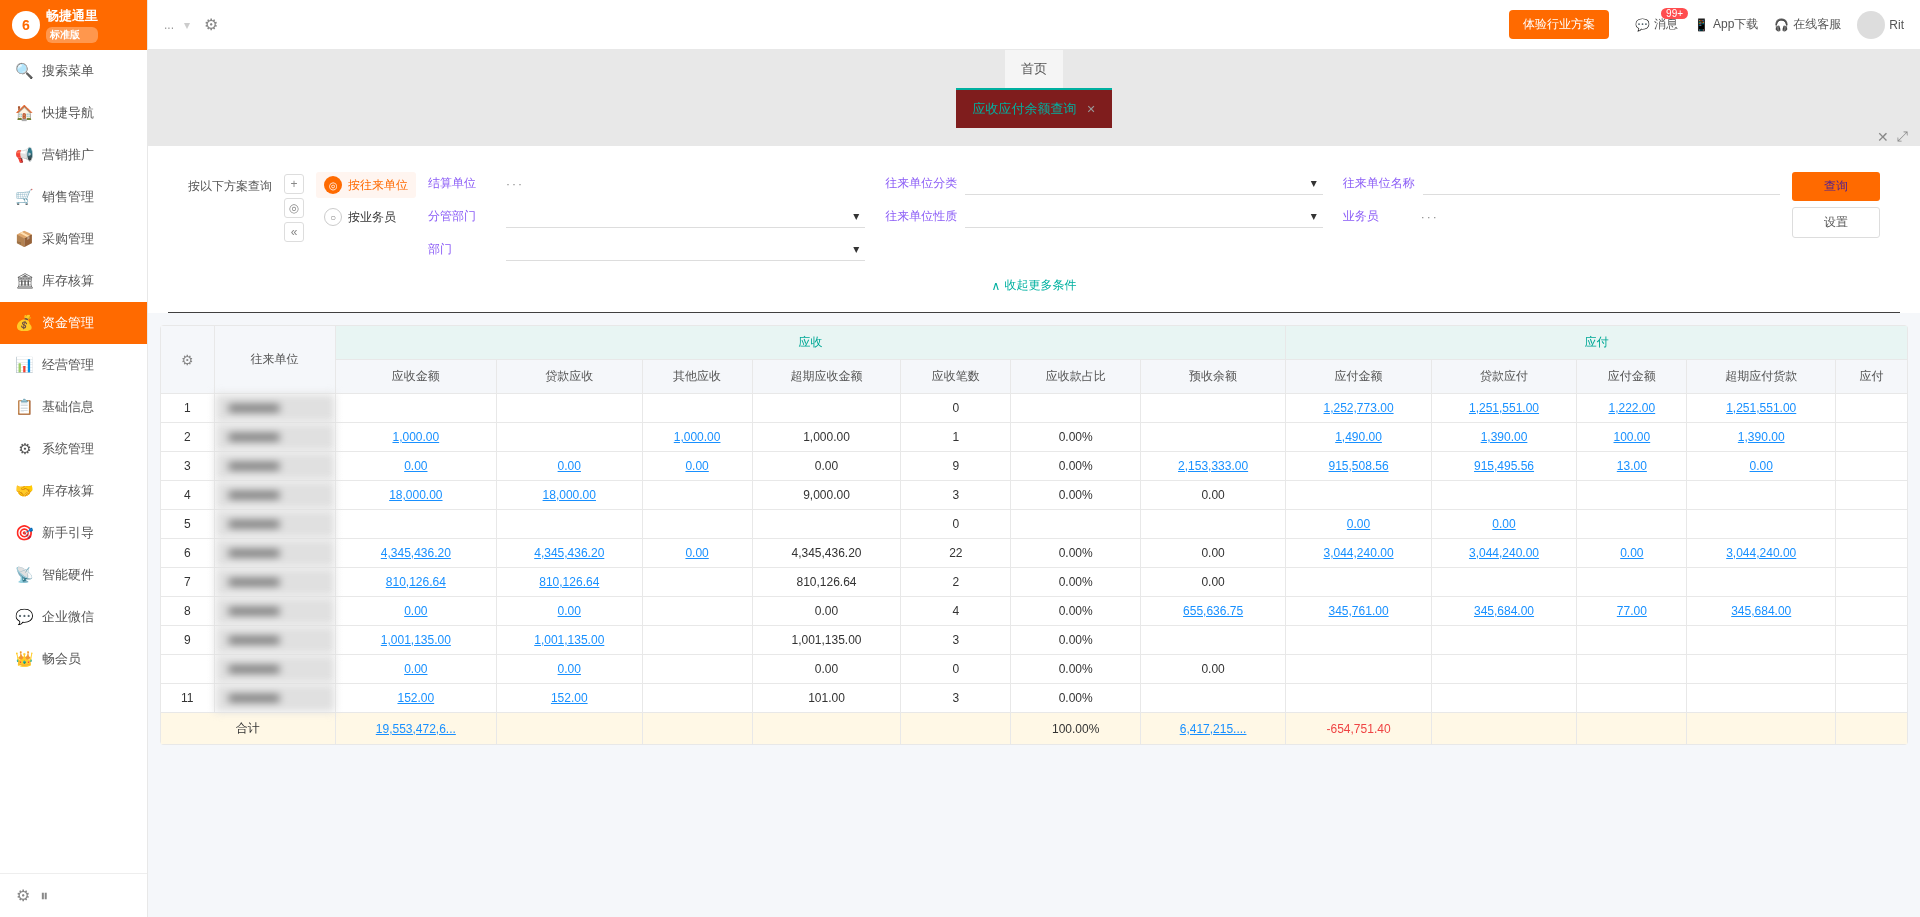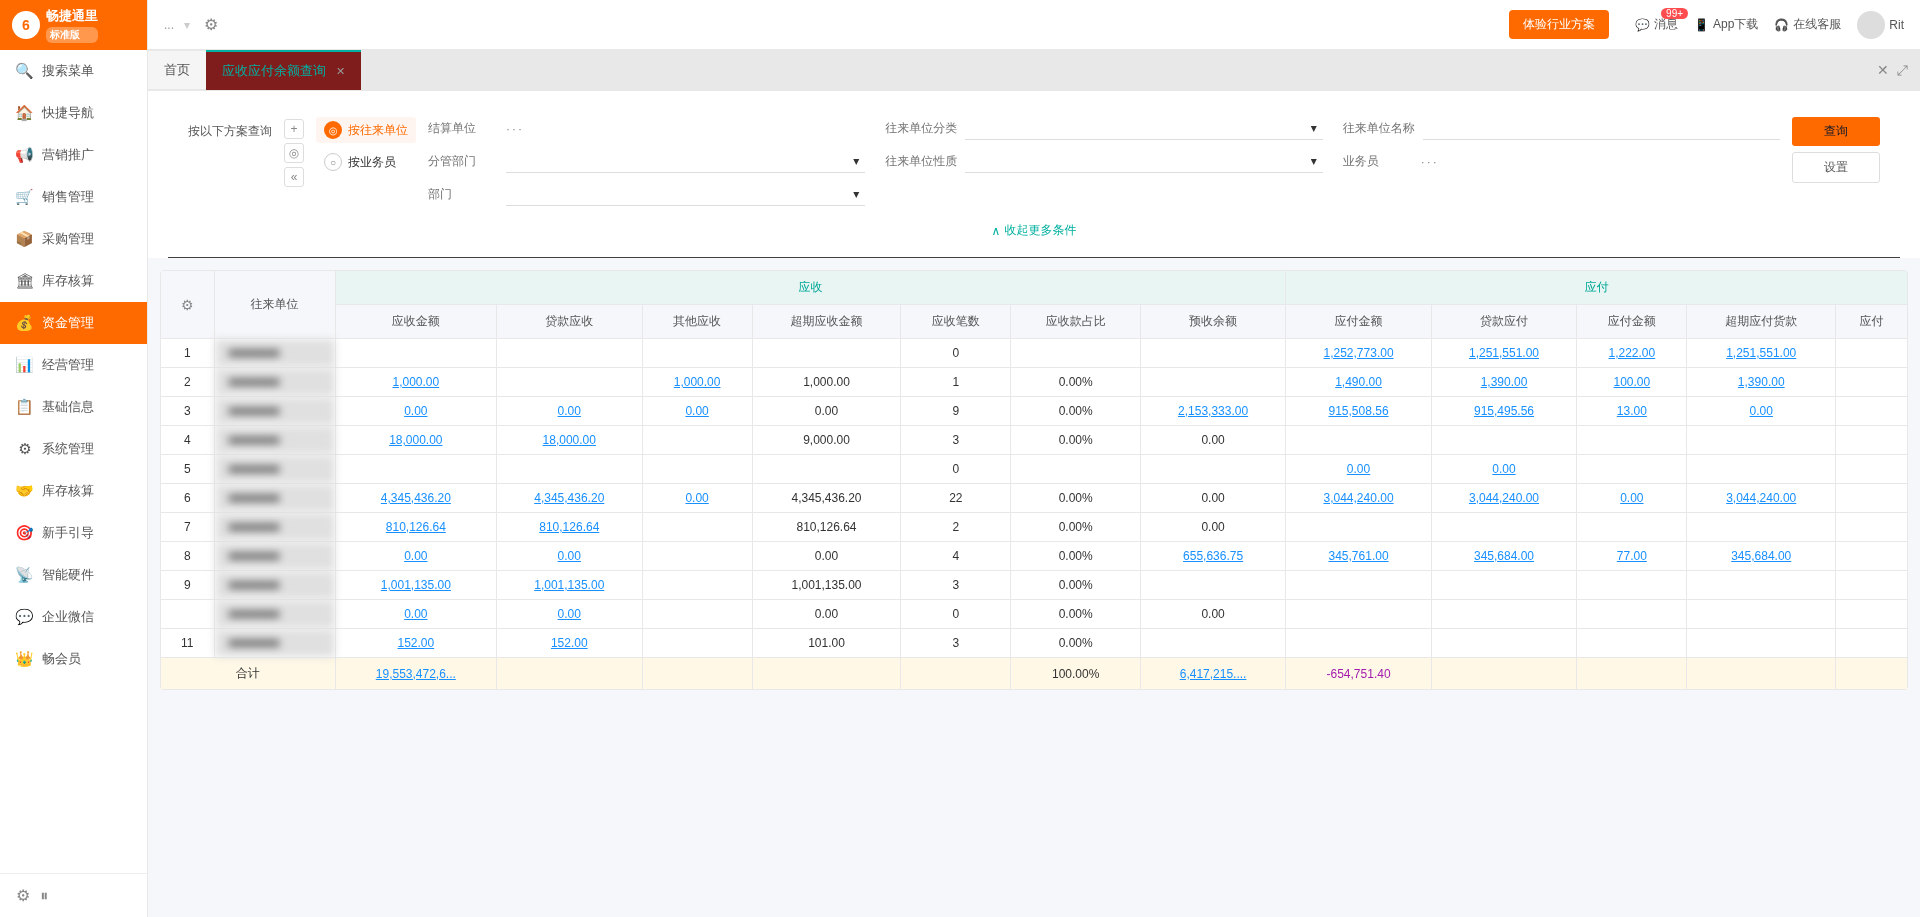--- a/index.html
+++ b/index.html
@@ -53,41 +53,41 @@
     .filter-tabs { display: flex; flex-direction: column; gap: 6px; }
     .filter-tab-item { display: flex; align-items: center; gap: 6px; cursor: pointer; padding: 4px 8px; border-radius: 3px; font-size: 12px; }
     .filter-tab-item.active { background: #fff5f0; color: #ff6a00; }
     .filter-tab-item .fti-icon { width: 18px; height: 18px; border-radius: 50%; background: #ff6a00; color: #fff; display: flex; align-items: center; justify-content: center; font-size: 10px; }
     .filter-tab-item .fti-icon2 { width: 18px; height: 18px; border-radius: 50%; border: 1px solid #ccc; display: flex; align-items: center; justify-content: center; font-size: 10px; color: #888; }
     .filter-btns { display: flex; flex-direction: column; gap: 4px; margin-top: 2px; }
     .fbtn { width: 20px; height: 20px; border: 1px solid #ddd; border-radius: 3px; display: flex; align-items: center; justify-content: center; cursor: pointer; color: #888; font-size: 12px; background: #fff; }
 
     .filter-grid { display: grid; grid-template-columns: 1fr 1fr 1fr; gap: 10px 20px; flex: 1; }
     .filter-row { display: flex; align-items: center; gap: 8px; }
-    .filter-row-label { color: #737373; font-size: 12px; white-space: nowrap; min-width: 70px; }
+    .filter-row-label { color: #8b5cf6; font-size: 12px; white-space: nowrap; min-width: 70px; }
     .filter-input { flex: 1; border: none; border-bottom: 1px solid #ddd; padding: 4px 6px; font-size: 12px; outline: none; color: #333; background: transparent; }
     .filter-select { flex: 1; border: none; border-bottom: 1px solid #ddd; padding: 4px 6px; font-size: 12px; outline: none; color: #333; background: transparent; display: flex; align-items: center; justify-content: space-between; cursor: pointer; }
     .filter-more { color: #888; font-size: 12px; letter-spacing: 2px; }
 
     .collapse-bar { display: flex; align-items: center; justify-content: center; padding: 6px; cursor: pointer; color: #00b0a0; font-size: 12px; gap: 4px; }
 
     
     .table-section { margin: 12px; background: #fff; border-radius: 4px; overflow: hidden; }
     .table-container { overflow: auto; }
     table { width: 100%; border-collapse: collapse; font-size: 12px; }
     th { background: #f5f7fa; color: #555; font-weight: normal; padding: 8px 10px; text-align: center; border: 1px solid #e8e8e8; white-space: nowrap; }
     th.group-header { background: #e8f5f3; color: #00a896; font-size: 12px; }
     td { padding: 7px 10px; text-align: center; border: 1px solid #e8e8e8; color: #333; white-space: nowrap; }
     td.link { color: #1890ff; text-decoration: underline; cursor: pointer; }
     td.num { color: #333; }
     tr.total-row td { background: #fff8e6; font-weight: normal; }
     .settings-icon { color: #888; font-size: 14px; cursor: pointer; }
     td.blurred { filter: blur(4px); user-select: none; }
     td.left { text-align: left; padding-left: 14px; }
-    td.num-red { color: #a21caf; }
+    td.num-red { color: #ef4444; }
   </style>
 </head>
 <body>
 
 <div class="sidebar">
   <div class="sidebar-logo">
     <div class="logo-icon">6</div>
     <div>
       <div>畅捷通里</div>
       <div class="sidebar-tag">标准版</div>
@@ -184,21 +184,21 @@
         <span>🎧</span>
         <span>在线客服</span>
       </div>
       <div class="tr-item">
         <div class="user-avatar"></div>
         <span>Rit</span>
       </div>
     </div>
   </div>
 
-  <div class="tabs" style="background:#e8e8e8;">
+  <div class="tabs" style="background:#e8e8e8;flex-direction:column;">
     <div class="tab" style="background:#f5f5f5;">
       <span>首页</span>
     </div>
     <div class="tab active">
       <span>应收应付余额查询</span>
       <span class="tab-close">✕</span>
     </div>
     <div class="tabs-controls">
       <span style="font-size:14px;">✕</span>
       <span style="font-size:14px;">⤢</span>
@@ -268,21 +268,21 @@
             <div class="filter-row">
               <span class="filter-row-label">部门</span>
               <div class="filter-select">
                 <span></span>
                 <span>▾</span>
               </div>
             </div>
           </div>
 
           <div style="display:flex;flex-direction:column;gap:6px;margin-left:auto;">
-            <button style="background:#ff6a00;color:#0f172a;border:none;border-radius:3px;padding:6px 32px;cursor:pointer;font-size:12px;">查询</button>
+            <button style="background:#ff6a00;color:#4c1d95;border:none;border-radius:3px;padding:6px 32px;cursor:pointer;font-size:12px;">查询</button>
             <button style="background:#fff;color:#555;border:1px solid #ddd;border-radius:3px;padding:6px 16px;cursor:pointer;font-size:12px;">设置</button>
           </div>
         </div>
 
         <div class="collapse-bar">
           <span>∧</span>
           <span>收起更多条件</span>
         </div>
       </div>
     </div>

